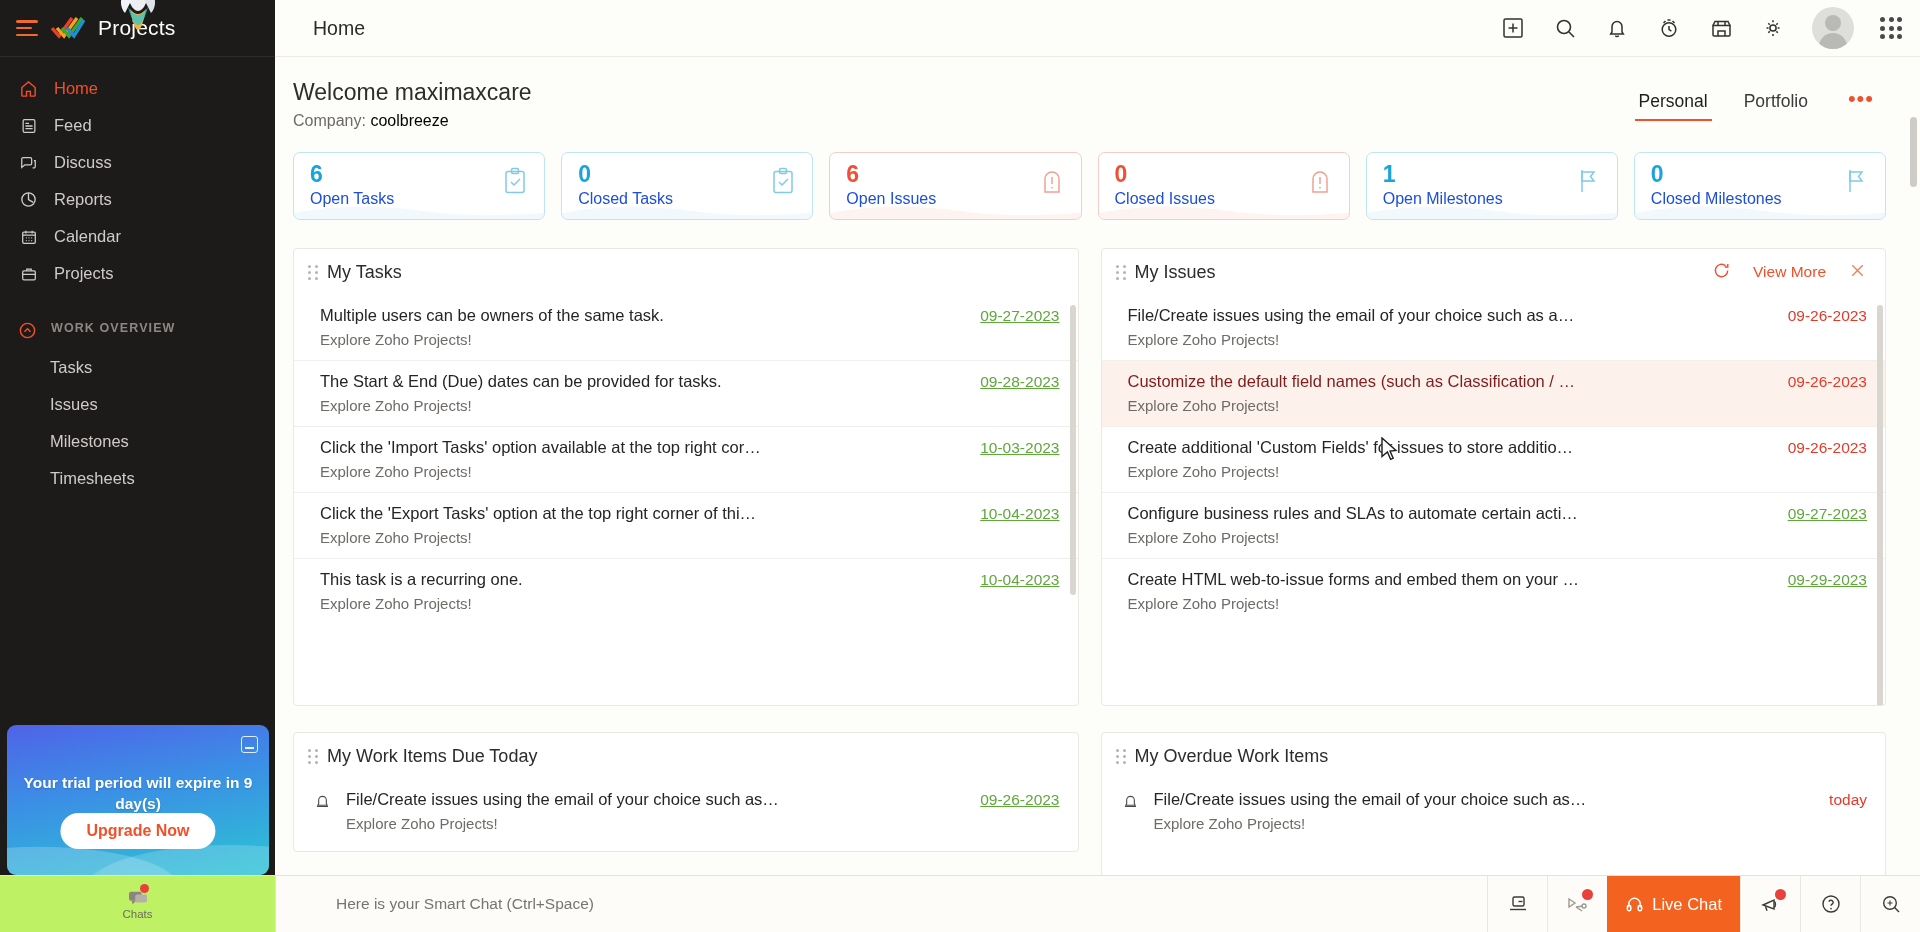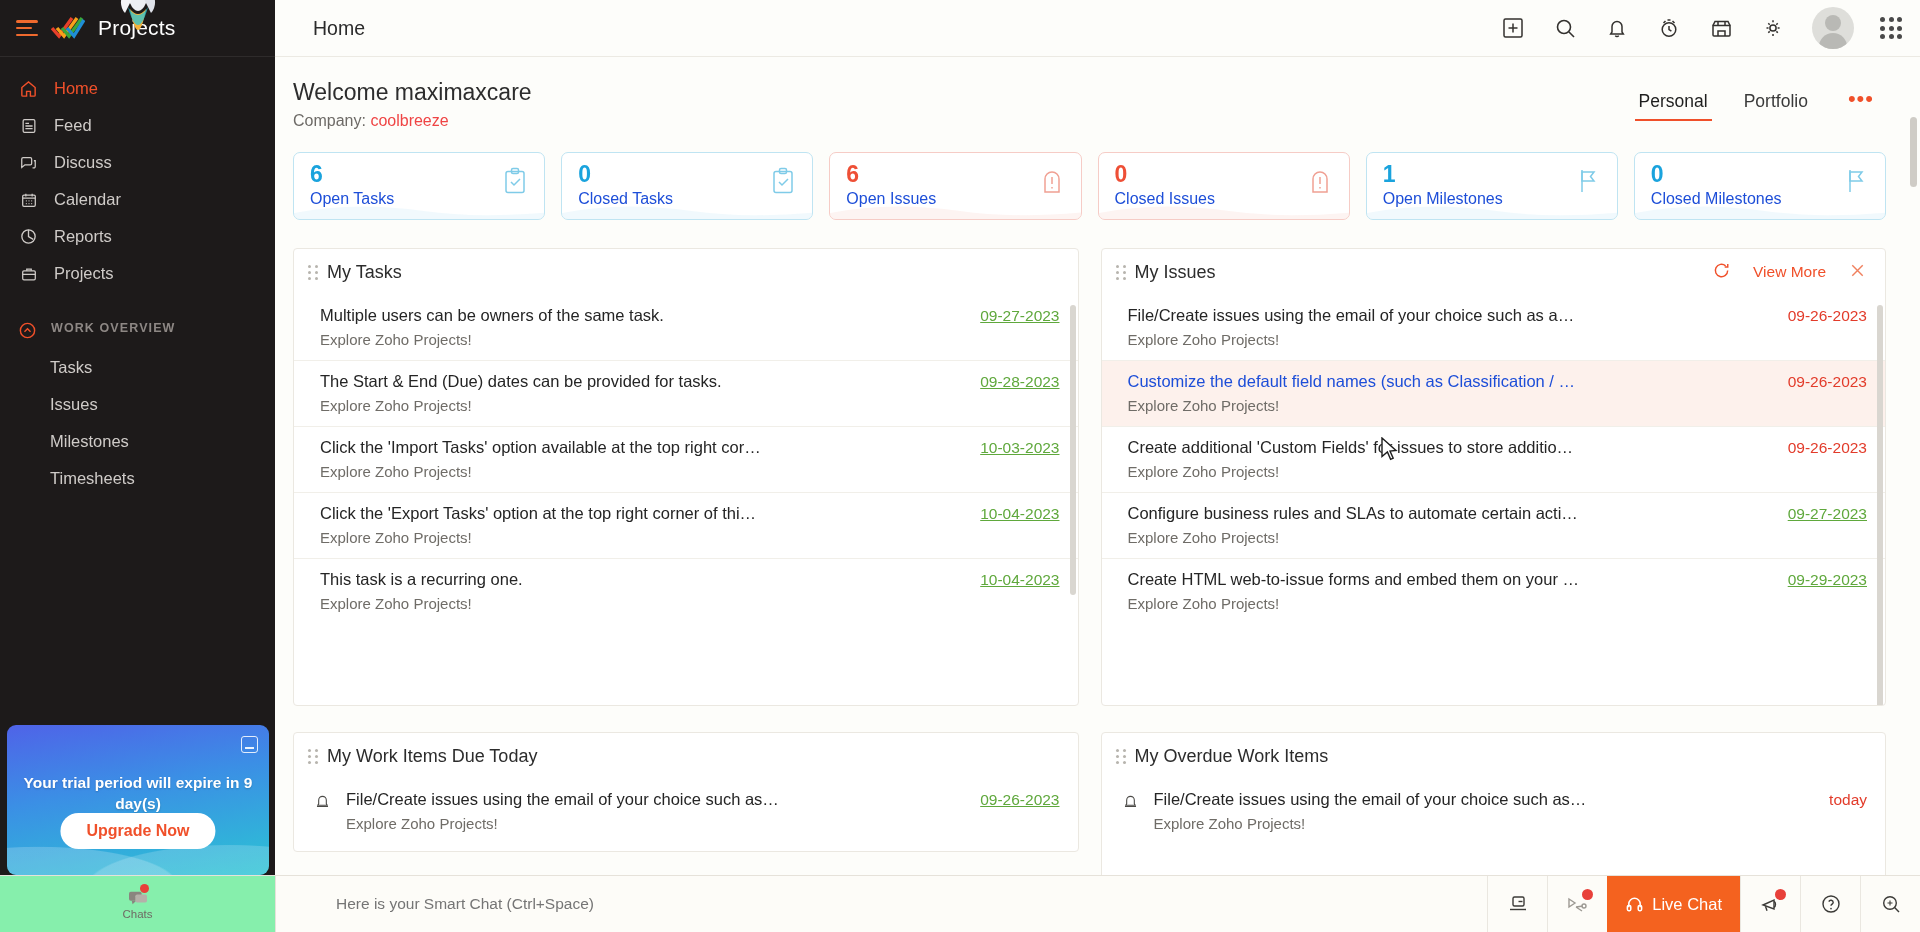--- a/index.html
+++ b/index.html
@@ -54,21 +54,21 @@
   .trial-min { position: absolute; right: 11px; top: 11px; width: 17px; height: 17px;
     border: 1.8px solid rgba(255,255,255,.85); border-radius: 3px; cursor: pointer; }
   .trial-min::after { content:""; position:absolute; left:3px; right:3px; bottom:3px; height:2px; background: rgba(255,255,255,.9); }
   .trial-text { position: absolute; top: 48px; left: 14px; right: 14px;
     font-size: 15.5px; font-weight: bold; line-height: 1.35; text-shadow: 0 1px 2px rgba(0,0,0,.2); }
   .upgrade-btn { position: absolute; bottom: 26px; left: 50%; transform: translateX(-50%);
     background: #fff; color: #f0502a; border-radius: 20px; font-size: 16px; font-weight: bold;
     padding: 9px 26px; border: none; cursor: pointer; font-family: inherit; white-space: nowrap; }
 
   .sb-taskbar { position: absolute; bottom: 0; left: 0; width: 275px; height: 57px;
-    background: #86efac; border-top: 1px solid #e6e2da; display: flex; }
+    background: #bef264; border-top: 1px solid #e6e2da; display: flex; }
   .tb-cell { flex: 1; display: flex; flex-direction: column; align-items: center;
     justify-content: center; gap: 1px; cursor: pointer; position: relative; }
   .tb-cell span { font-size: 11.5px; color: #6f6a64; }
   .tb-dot { position: absolute; width: 9px; height: 9px; border-radius: 50%;
     background: #e8403a; top: 8px; margin-left: 14px; }
 
   
   .main { flex: 1; display: flex; flex-direction: column; min-width: 0; background: #fdfdfa; }
 
   .topbar { height: 57px; flex: 0 0 57px; display: flex; align-items: center;
@@ -84,21 +84,21 @@
     background:#b9b9b5; left:7px; top:26px; }
   .grid-icon { display: grid; grid-template-columns: repeat(3, 5px); gap: 3.5px; cursor: pointer; }
   .grid-icon i { width: 5px; height: 5px; border-radius: 50%; background: #4a4a4a; display: block; }
 
   .content { flex: 1; overflow: hidden; position: relative; padding: 0 0 0 0; }
   .content-scroll { height: 875px; overflow: hidden; padding: 22px 34px 0 18px; }
 
   .welcome-row { display: flex; align-items: flex-start; }
   .welcome-title { font-size: 23px; color: #2d2d2d; }
   .welcome-company { font-size: 16px; color: #6d6a66; margin-top: 6px; }
-  .welcome-company b { color: #ef4444; font-weight: normal; }
+  .welcome-company b { color: #000000; font-weight: normal; }
   .tabs { margin-left: auto; display: flex; align-items: center; gap: 0; padding-top: 8px; }
   .tab { font-size: 17.5px; color: #3a3a3a; padding: 4px 18px 9px; cursor: pointer; position: relative; }
   .tab.active { color: #1f1f1f; }
   .tab.active::after { content:""; position: absolute; left: 14px; right: 14px; bottom: 0;
     height: 2.5px; background: #f0502a; }
   .tab-more { color: #f0502a; font-size: 22px; letter-spacing: 1px; padding: 0 12px 10px 22px;
     cursor: pointer; line-height: .6; }
 
   
   .cards { display: flex; gap: 16px; margin-top: 22px; }
@@ -124,21 +124,21 @@
   .w-view-more { font-size: 15.5px; color: #f0502a; cursor: pointer; }
 
   .rows { position: relative; }
   .row { padding: 11px 18px 12px 26px; border-top: 1px solid #f1efe9;
     display: flex; align-items: flex-start; cursor: pointer; }
   .row:first-child { border-top: none; }
   .row.hl { background: #fdf1ec; }
   .row .rtxt { min-width: 0; flex: 1; }
   .row .rname { font-size: 16.5px; color: #252525; white-space: nowrap; overflow: hidden;
     text-overflow: ellipsis; }
-  .row.hl .rname { color: #1d4ed8; }
+  .row.hl .rname { color: #7f1d1d; }
   .row .rsub { font-size: 15px; color: #6f6c67; margin-top: 6px; }
   .row .rdate { flex: 0 0 auto; font-size: 15.5px; margin-left: 16px; padding-top: 1px; }
   .rdate.green { color: #5fa83c; text-decoration: underline; } .rdate.red { color: #e23b2a; }
   .bell-ic { flex: 0 0 20px; margin-right: 12px; padding-top: 2px; }
 
   .wscroll { position: absolute; right: 2px; top: 56px; width: 6px; border-radius: 3px;
     background: #d9d6d0; }
 
   
   .chatbar { position: absolute; left: 275px; right: 0; bottom: 0; height: 57px;
@@ -202,36 +202,36 @@
         <span class="ic">
           <svg width="19" height="18" viewBox="0 0 20 20" fill="none" stroke="#cfcbc8" stroke-width="1.4">
             <path d="M2.5 5.5a1.5 1.5 0 011.5-1.5h8a1.5 1.5 0 011.5 1.5v5A1.5 1.5 0 0112 12H6l-3.5 3z"></path>
             <path d="M16 7.5h1.5V14a1.5 1.5 0 01-1.5 1.5h-1.5"></path>
           </svg>
         </span>
         <span>Discuss</span>
       </div>
       <div class="sb-item">
         <span class="ic">
+          <svg width="19" height="19" viewBox="0 0 20 20" fill="none" stroke="#cfcbc8" stroke-width="1.4">
+            <circle cx="10" cy="10" r="7"></circle>
+              <path d="M10 3v7l5 3"></path>
+          </svg>
+        </span>
+        <span>Reports</span>
+      </div>
+      <div class="sb-item">
+        <span class="ic">
           <svg width="18" height="18" viewBox="0 0 20 20" fill="none" stroke="#cfcbc8" stroke-width="1.4">
             <rect x="3" y="4.5" width="14" height="12.5" rx="1.4"></rect>
               <path d="M3 8h14M6.5 3v3M13.5 3v3"></path>
             <path d="M6.5 11h1M9.5 11h1M12.5 11h1M6.5 14h1M9.5 14h1M12.5 14h1" stroke-width="1.2"></path>
           </svg>
         </span>
         <span>Calendar</span>
-      </div>
-      <div class="sb-item">
-        <span class="ic">
-          <svg width="19" height="19" viewBox="0 0 20 20" fill="none" stroke="#cfcbc8" stroke-width="1.4">
-            <circle cx="10" cy="10" r="7"></circle>
-              <path d="M10 3v7l5 3"></path>
-          </svg>
-        </span>
-        <span>Reports</span>
       </div>
       <div class="sb-item">
         <span class="ic">
           <svg width="18" height="18" viewBox="0 0 20 20" fill="none" stroke="#cfcbc8" stroke-width="1.4">
             <rect x="3" y="6.5" width="14" height="10" rx="1.4"></rect>
               <path d="M7.5 6.5V4.5h5v2M3 10.5h14"></path>
           </svg>
         </span>
         <span>Projects</span>
       </div>

